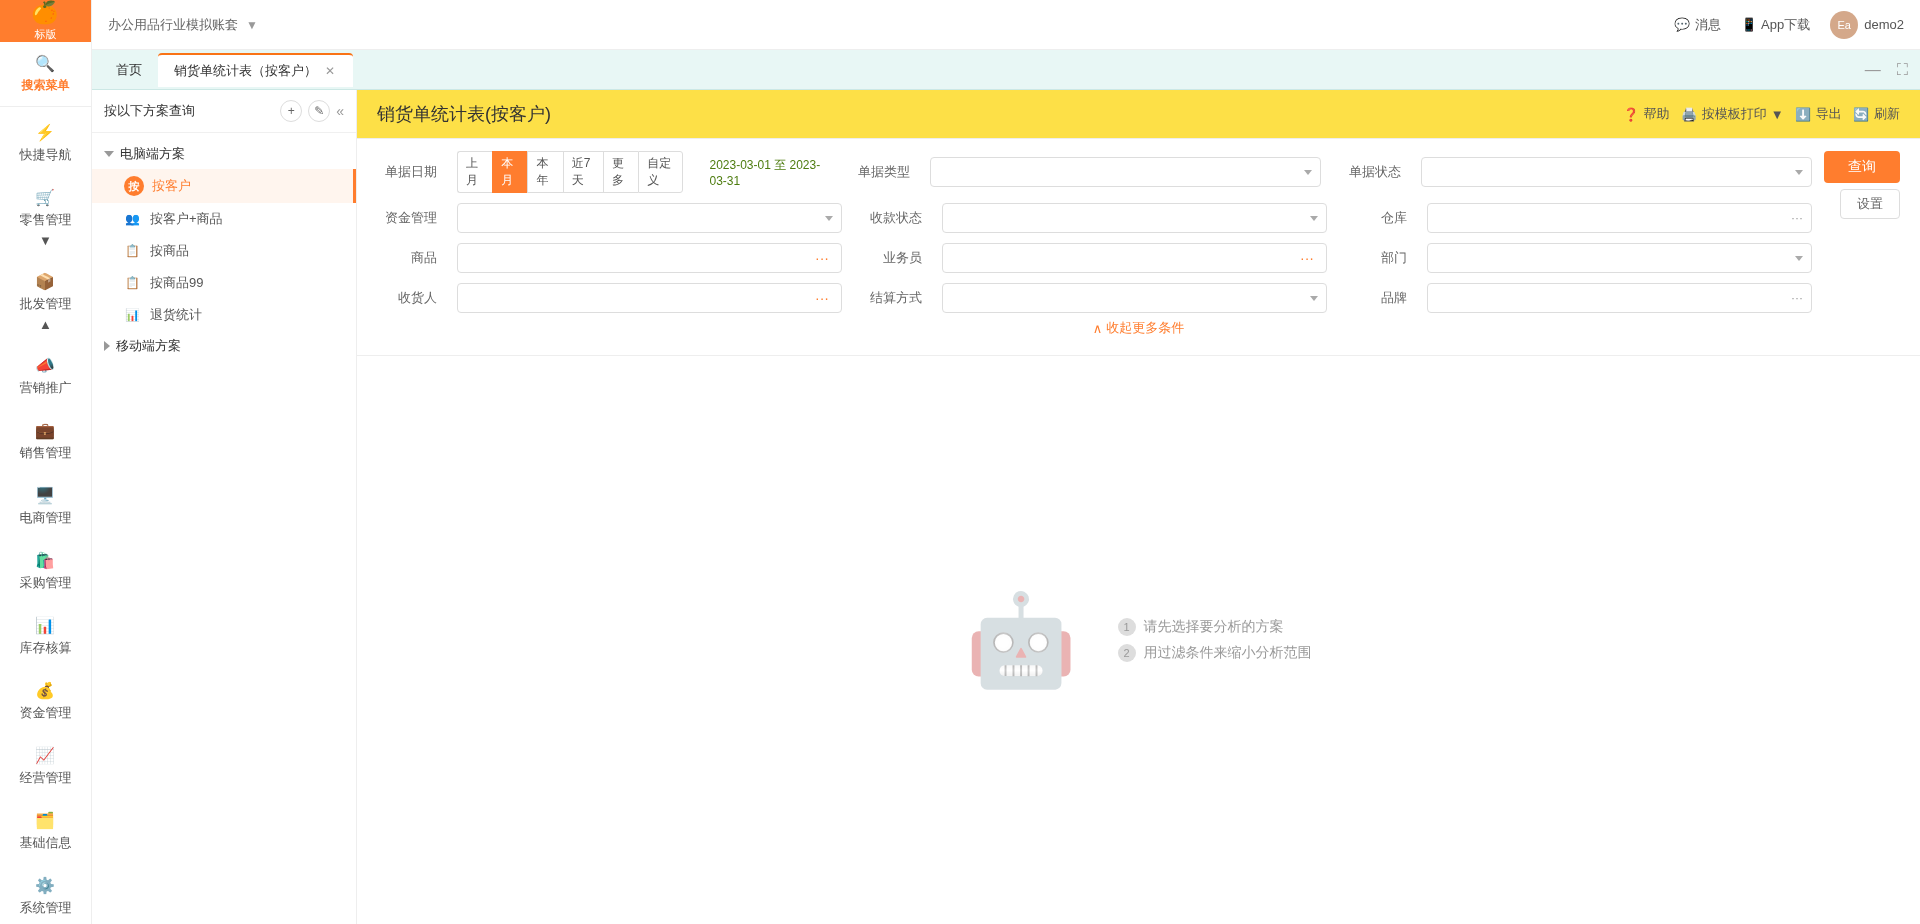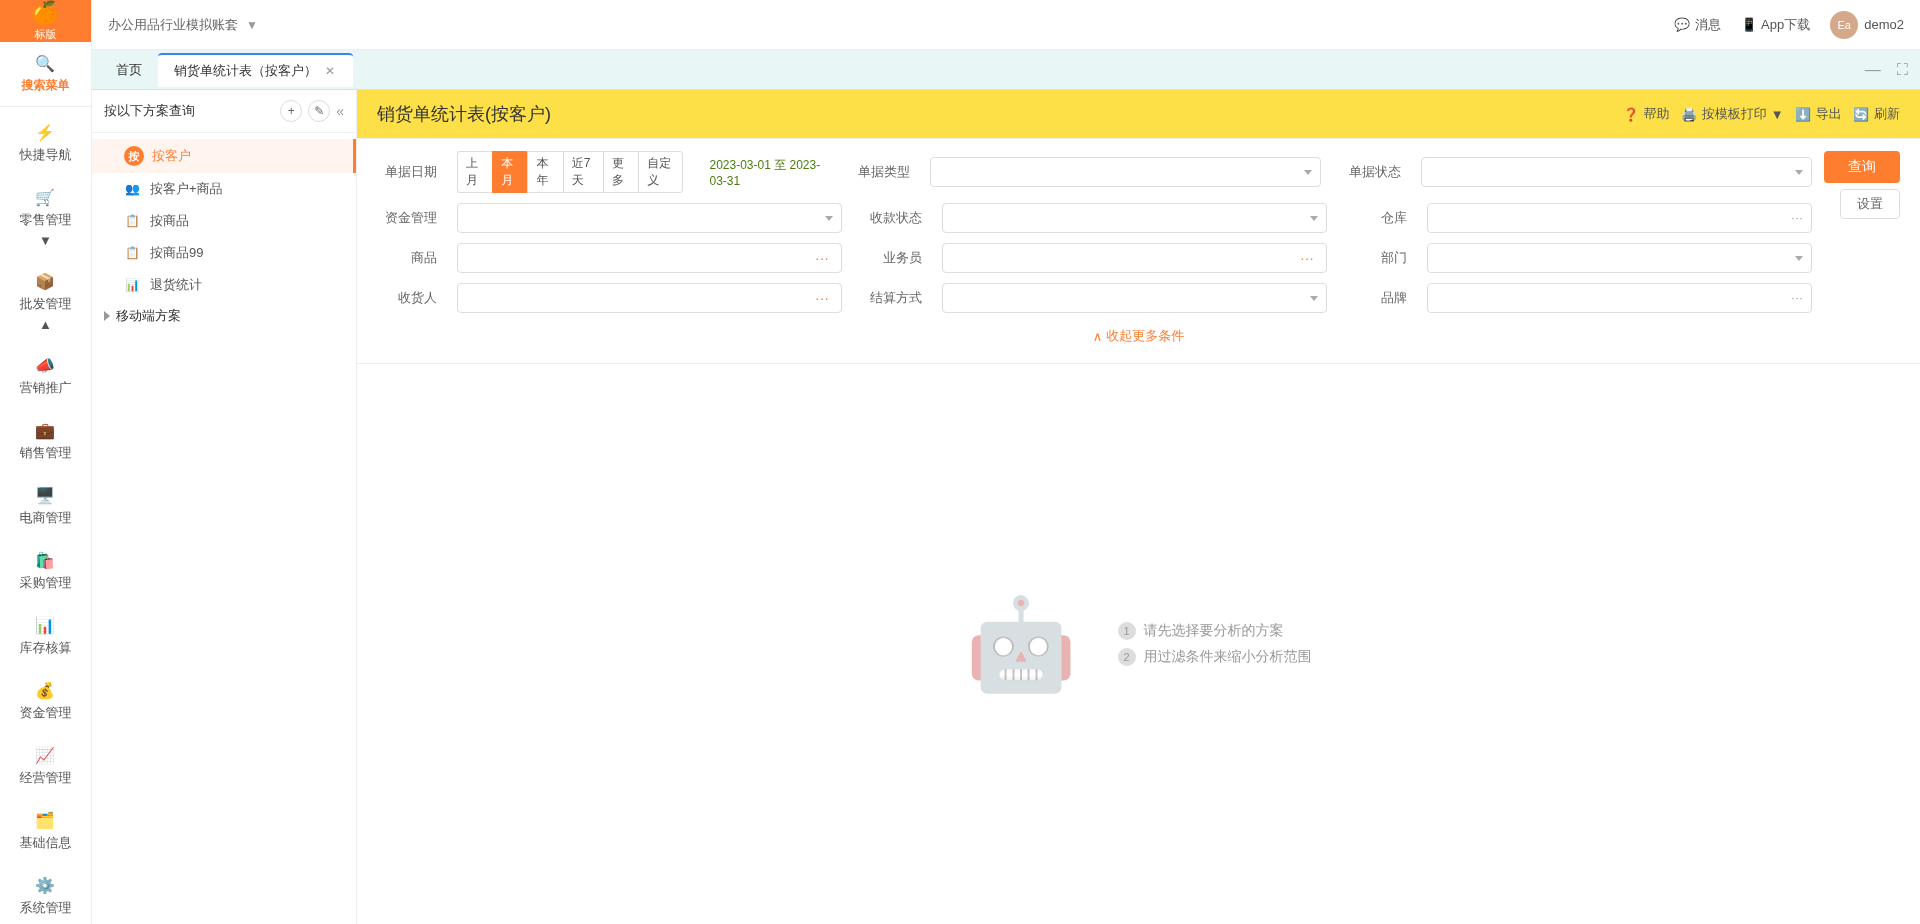--- a/index.html
+++ b/index.html
@@ -23,21 +23,21 @@
     .app-title { font-size: 13px; color: #666; }
     .header-dropdown { font-size: 12px; color: #999; cursor: pointer; }
     .header-right { display: flex; align-items: center; gap: 20px; }
     .header-btn { display: flex; align-items: center; gap: 4px; font-size: 13px; color: #555; cursor: pointer; }
     .avatar { width: 28px; height: 28px; border-radius: 50%; background: #d4a88a; display: flex; align-items: center; justify-content: center; color: #fff; font-size: 11px; overflow: hidden; }
 
     
     .tab-bar { height: 40px; background: #e8f7f5; display: flex; align-items: center; padding: 0 8px; gap: 0; border-bottom: 1px solid #cce8e5; }
     .tab { height: 34px; padding: 0 16px; display: flex; align-items: center; gap: 6px; cursor: pointer; font-size: 13px; border-radius: 4px 4px 0 0; background: transparent; color: #555; }
     .tab.home { background: transparent; color: #333; }
-    .tab.active { background: #fff; color: #333; font-weight: 500; border-top: 2px solid #3b82f6; }
+    .tab.active { background: #fff; color: #333; font-weight: 500; border-top: 2px solid #f97316; }
     .tab-close { font-size: 12px; color: #999; cursor: pointer; padding: 2px; border-radius: 50%; }
 
     
     .content-area { flex: 1; display: flex; overflow: hidden; }
 
     
     .left-panel { width: 265px; background: #fff; border-right: 1px solid #eee; padding: 0; overflow-y: auto; flex-shrink: 0; }
     .left-panel-header { display: flex; align-items: center; justify-content: space-between; padding: 10px 12px; font-size: 13px; color: #333; border-bottom: 1px solid #f0f0f0; }
     .left-panel-title { font-weight: 500; }
     .left-panel-actions { display: flex; gap: 6px; align-items: center; }
@@ -59,21 +59,21 @@
 
     
     .page-header { background: #fde047; padding: 12px 20px; border-bottom: 1px solid #eee; display: flex; align-items: center; justify-content: space-between; }
     .page-title { font-size: 18px; font-weight: 500; color: #333; }
     .page-header-actions { display: flex; align-items: center; gap: 12px; }
     .action-link { display: flex; align-items: center; gap: 4px; font-size: 13px; color: #555; cursor: pointer; }
 
     
     .filter-area { background: #fff; padding: 12px 20px; border-bottom: 1px solid #eee; }
     .filter-row { display: flex; align-items: center; gap: 20px; margin-bottom: 10px; }
-    .filter-row:last-child { margin-bottom: 8px; }
+    .filter-row:last-child { margin-bottom: 0; }
     .filter-label { font-size: 13px; color: #666; white-space: nowrap; min-width: 60px; text-align: right; }
     .filter-control { flex: 1; display: flex; align-items: center; gap: 6px; }
     .date-shortcuts { display: flex; align-items: center; gap: 0; }
     .date-btn { padding: 3px 8px; font-size: 12px; cursor: pointer; border: 1px solid #ddd; border-right: none; color: #555; background: #fff; }
     .date-btn:first-child { border-radius: 3px 0 0 3px; }
     .date-btn:last-child { border-right: 1px solid #ddd; border-radius: 0 3px 3px 0; }
     .date-btn.active { background: #ff7d2e; color: #fff; border-color: #ff7d2e; }
     .date-range { font-size: 12px; color: #4d7c0f; margin-left: 20px; }
     .select-control { flex: 1; height: 30px; border: 1px solid #ddd; border-radius: 4px; padding: 0 8px; display: flex; align-items: center; justify-content: space-between; cursor: pointer; background: #fff; color: #555; font-size: 13px; }
     .select-placeholder { color: #ccc; }
@@ -215,20 +215,24 @@
           </div>
           <div class="lp-action-btn">
             <span>✎</span>
           </div>
           <div class="lp-collapse">«</div>
         </div>
       </div>
       <div class="scheme-section">
 
         <div class="scheme-group">
+          <div class="scheme-group-header">
+            <span class="triangle-down"></span>
+            <span>电脑端方案</span>
+          </div>
           <div class="scheme-item active">
             <div class="scheme-item-icon">按</div>
             <span>按客户</span>
           </div>
           <div class="scheme-item">
             <div class="scheme-item-icon small">👥</div>
             <span>按客户+商品</span>
           </div>
           <div class="scheme-item">
             <div class="scheme-item-icon small">📋</div>

